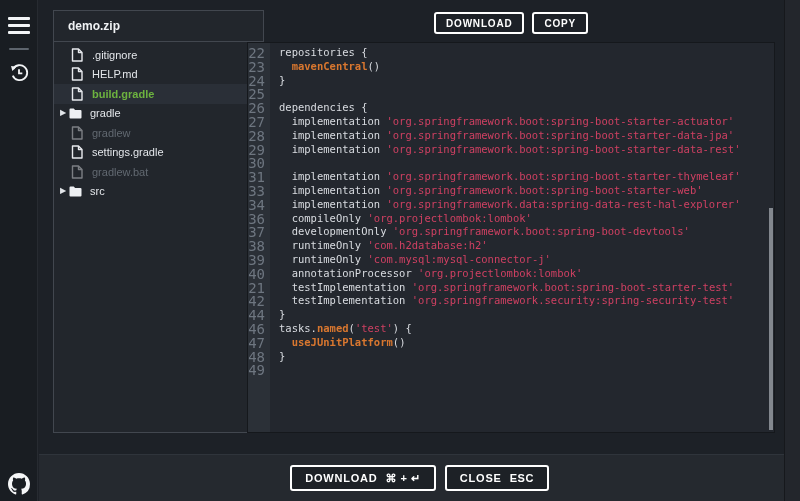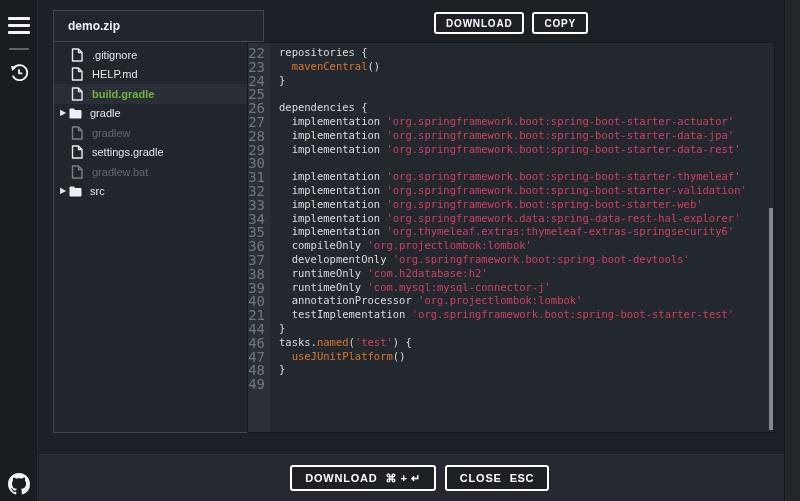--- a/index.html
+++ b/index.html
@@ -87,21 +87,21 @@
   .code-line {
     display:flex; height:13.8px; line-height:13.8px;
     font-family:"DejaVu Sans Mono", monospace; font-size:10.5px; white-space:pre;
   }
   .ln {
     width:22px; flex:none; text-align:right; padding-right:5px;
     color:#6e7680; font-size:14px; line-height:14px;
   }
   .code-text { padding-left:9px; }
   .t-p { color:#d9dce1; }
-  .t-f { color:#d9772f; }
+  .t-f { color:#d9772f;font-weight:bold; }
   .t-s { color:#cf4062; }
 
   .code-scroll-thumb {
     position:absolute; right:1px; width:4px; top:165px; bottom:2px;
     background:#82878e; cursor:pointer;
   }
 
   
   .page-scrollbar {
     position:absolute; right:0; top:0; bottom:0; width:16px;
@@ -225,30 +225,29 @@
       <div class="code-line"><span class="ln">22</span><span class="code-text"><span class="t-p">repositories {</span></span></div>
       <div class="code-line"><span class="ln">23</span><span class="code-text"><span class="t-p">  </span><span class="t-f">mavenCentral</span><span class="t-p">()</span></span></div>
       <div class="code-line"><span class="ln">24</span><span class="code-text"><span class="t-p">}</span></span></div>
       <div class="code-line"><span class="ln">25</span><span class="code-text"></span></div>
       <div class="code-line"><span class="ln">26</span><span class="code-text"><span class="t-p">dependencies {</span></span></div>
       <div class="code-line"><span class="ln">27</span><span class="code-text"><span class="t-p">  implementation </span><span class="t-s">'org.springframework.boot:spring-boot-starter-actuator'</span></span></div>
       <div class="code-line"><span class="ln">28</span><span class="code-text"><span class="t-p">  implementation </span><span class="t-s">'org.springframework.boot:spring-boot-starter-data-jpa'</span></span></div>
       <div class="code-line"><span class="ln">29</span><span class="code-text"><span class="t-p">  implementation </span><span class="t-s">'org.springframework.boot:spring-boot-starter-data-rest'</span></span></div>
       <div class="code-line"><span class="ln">30</span></div>
       <div class="code-line"><span class="ln">31</span><span class="code-text"><span class="t-p">  implementation </span><span class="t-s">'org.springframework.boot:spring-boot-starter-thymeleaf'</span></span></div>
-      <div class="code-line"><span class="ln">32</span><span class="code-text"><span class="t-p">  implementation </span><span class="t-s">'org.springframework.boot:spring-boot-starter-validation'</span></span></div>
       <div class="code-line"><span class="ln">33</span><span class="code-text"><span class="t-p">  implementation </span><span class="t-s">'org.springframework.boot:spring-boot-starter-web'</span></span></div>
       <div class="code-line"><span class="ln">34</span><span class="code-text"><span class="t-p">  implementation </span><span class="t-s">'org.springframework.data:spring-data-rest-hal-explorer'</span></span></div>
-      <div class="code-line"><span class="ln">35</span><span class="code-text"><span class="t-p">  implementation </span><span class="t-s">'org.thymeleaf.extras:thymeleaf-extras-springsecurity6'</span></span></div>
       <div class="code-line"><span class="ln">36</span><span class="code-text"><span class="t-p">  compileOnly </span><span class="t-s">'org.projectlombok:lombok'</span></span></div>
       <div class="code-line"><span class="ln">37</span><span class="code-text"><span class="t-p">  developmentOnly </span><span class="t-s">'org.springframework.boot:spring-boot-devtools'</span></span></div>
       <div class="code-line"><span class="ln">38</span><span class="code-text"><span class="t-p">  runtimeOnly </span><span class="t-s">'com.h2database:h2'</span></span></div>
       <div class="code-line"><span class="ln">39</span><span class="code-text"><span class="t-p">  runtimeOnly </span><span class="t-s">'com.mysql:mysql-connector-j'</span></span></div>
       <div class="code-line"><span class="ln">40</span><span class="code-text"><span class="t-p">  annotationProcessor </span><span class="t-s">'org.projectlombok:lombok'</span></span></div>
       <div class="code-line"><span class="ln">21</span><span class="code-text"><span class="t-p">  testImplementation </span><span class="t-s">'org.springframework.boot:spring-boot-starter-test'</span></span></div>
+      <div class="code-line"><span class="ln">42</span><span class="code-text"><span class="t-p">  testImplementation </span><span class="t-s">'org.springframework.security:spring-security-test'</span></span></div>
       <div class="code-line"><span class="ln">44</span><span class="code-text"><span class="t-p">}</span></span></div>
       <div class="code-line"><span class="ln">46</span><span class="code-text"><span class="t-p">tasks.</span><span class="t-f">named</span><span class="t-p">(</span><span class="t-s">'test'</span><span class="t-p">) {</span></span></div>
       <div class="code-line"><span class="ln">47</span><span class="code-text"><span class="t-p">  </span><span class="t-f">useJUnitPlatform</span><span class="t-p">()</span></span></div>
       <div class="code-line"><span class="ln">48</span><span class="code-text"><span class="t-p">}</span></span></div>
       <div class="code-line"><span class="ln">49</span><span class="code-text"></span></div>
     </div>
   <div class="code-scroll-thumb"></div>
 </section>
 
 <footer class="page-footer">

